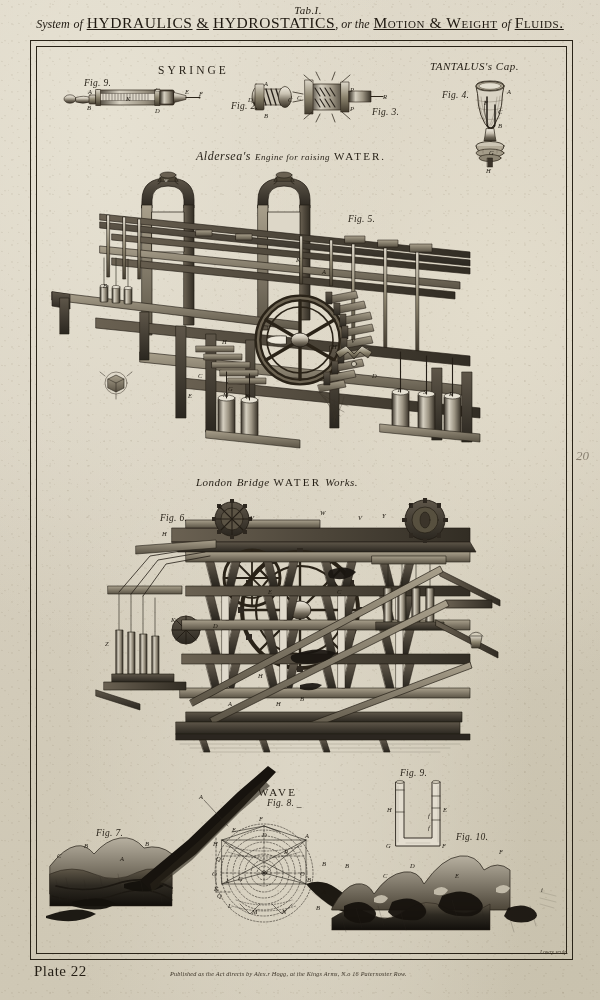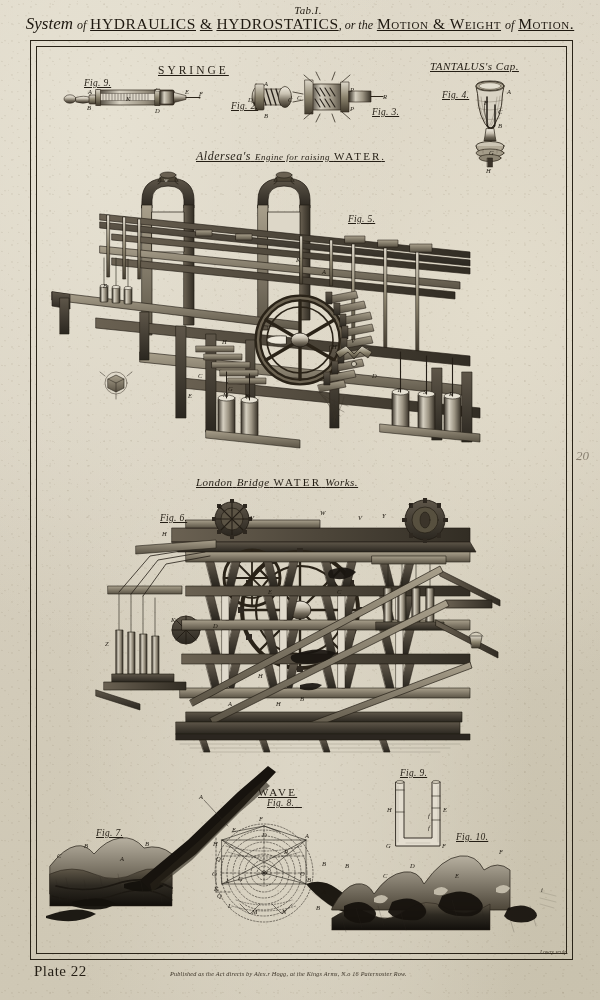--- a/index.html
+++ b/index.html
@@ -30,28 +30,28 @@
       radial-gradient(circle at 24% 63%, rgba(120,105,80,.19) 0 .6px, transparent 1px),
       radial-gradient(circle at 71% 82%, rgba(110,95,70,.18) 0 .5px, transparent 1px),
       radial-gradient(circle at 46% 91%, rgba(120,105,80,.16) 0 .6px, transparent 1px),
       radial-gradient(circle at 93% 57%, rgba(120,105,80,.18) 0 .5px, transparent 1px);
     background-size:17px 19px,23px 21px,19px 17px,27px 23px,21px 25px,25px 19px,29px 27px,31px 23px;
   }
   
   .hdr{position:absolute;white-space:nowrap;color:#231d14;}
   #tab-label{left:0;right:0;top:4px;text-align:center;font-style:italic;font-size:11px;letter-spacing:.4px;padding-left:16px;}
   #main-title{left:4px;top:14px;width:592px;text-align:center;font-size:15.5px;color:#1e1810;}
-  #main-title .scr{font-style:italic;font-family:"Liberation Serif",serif;font-size:17px;}
+  #main-title .scr{font-style:italic;font-family:"Liberation Serif",serif;font-size:12px;}
   #main-title .sc{font-variant:small-caps;letter-spacing:.6px;font-size:15.5px;text-decoration:underline;}
   #main-title .sm{font-style:italic;font-size:12px;}
   
   #border-outer{position:absolute;left:30px;top:40px;width:541px;height:918px;border:1.6px solid #2a2418;}
   #border-inner{position:absolute;left:36px;top:46px;width:529px;height:906px;border:.9px solid #2a2418;}
   
-  .cap{position:absolute;color:#241e15;white-space:nowrap;text-decoration:underline;}
+  .cap{position:absolute;color:#241e15;white-space:nowrap;}
   .figlabel{font-style:italic;font-size:9.5px;letter-spacing:.3px;}
   .secthead{font-style:italic;font-size:11px;letter-spacing:.5px;}
   .spaced{font-variant:small-caps;letter-spacing:3px;font-size:11.5px;font-style:normal;}
   .spaced2{letter-spacing:2.2px;font-size:11px;font-style:normal;font-variant:small-caps;}
   .lbl{position:absolute;font-size:6.5px;font-style:italic;color:#1d1810;white-space:nowrap;}
   
   #plate-no{position:absolute;left:34px;top:963px;font-size:15px;color:#241e15;letter-spacing:.5px;}
   #pub-line{position:absolute;left:170px;top:970px;font-size:6.2px;font-style:italic;color:#3a3226;white-space:nowrap;letter-spacing:.2px;}
   #engraver{position:absolute;left:540px;top:949px;font-size:5.5px;font-style:italic;color:#40382b;}
   #margin-note{position:absolute;left:576px;top:448px;font-size:13px;font-style:italic;color:#6d6455;opacity:.75;}
@@ -66,21 +66,21 @@
 
 <div class="hdr" id="tab-label">Tab.I.</div>
 <div class="hdr" id="main-title">
   <span class="scr">System</span>
   <span class="sm">of</span>
   <span class="sc">HYDRAULICS</span>
   <span class="sc">&amp;</span>
   <span class="sc">HYDROSTATICS</span><span class="sm">, or the</span>
   <span class="sc">Motion &amp; Weight</span>
   <span class="sm">of</span>
-  <span class="sc">Motion.</span>
+  <span class="sc">Fluids.</span>
 </div>
 
 <div id="border-outer"></div>
 <div id="border-inner"></div>
 
 <svg id="art" viewBox="0 0 600 1000">
   <defs>
     <linearGradient id="metal" x1="0" y1="0" x2="0" y2="1">
       <stop offset="0" stop-color="#efeade"></stop>
         <stop offset=".35" stop-color="#c9c2b2"></stop>

